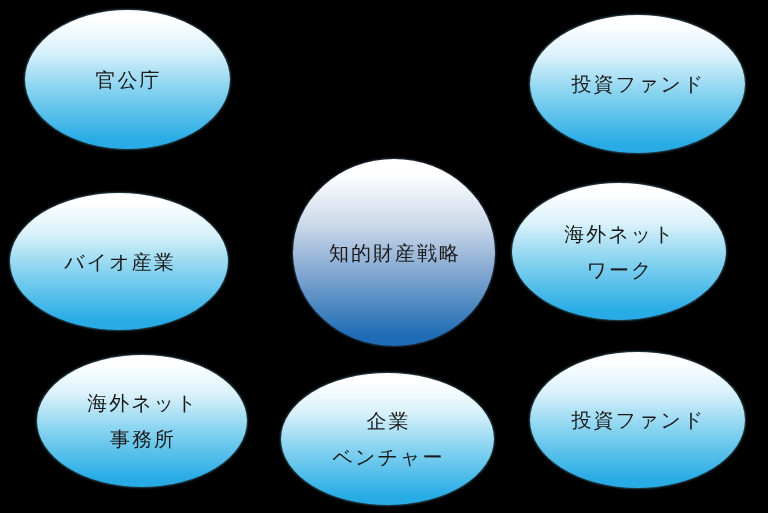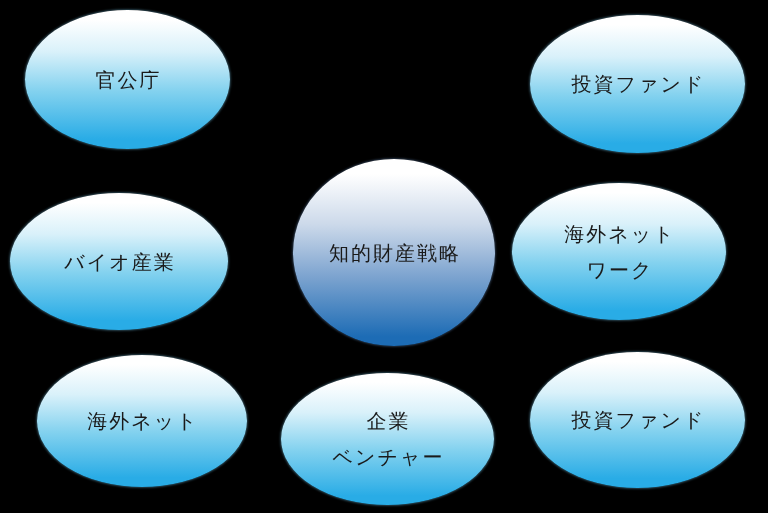--- a/index.html
+++ b/index.html
@@ -91,20 +91,21 @@
   <div class="bubble pos-overseas">
     <div class="label">
       <span class="line">海外ネット</span>
       <span class="line">ワーク</span>
     </div>
   </div>
 
   <div class="bubble pos-law">
     <div class="label">
       <span class="line">海外ネット</span>
+      <span class="line">事務所</span>
     </div>
   </div>
 
   <div class="bubble pos-venture">
     <div class="label">
       <span class="line">企業</span>
       <span class="line">ベンチャー</span>
     </div>
   </div>
 

